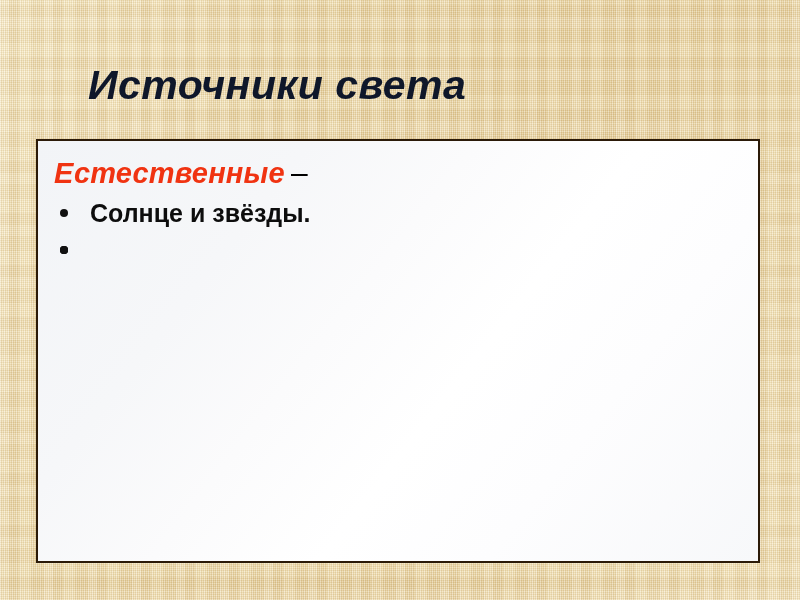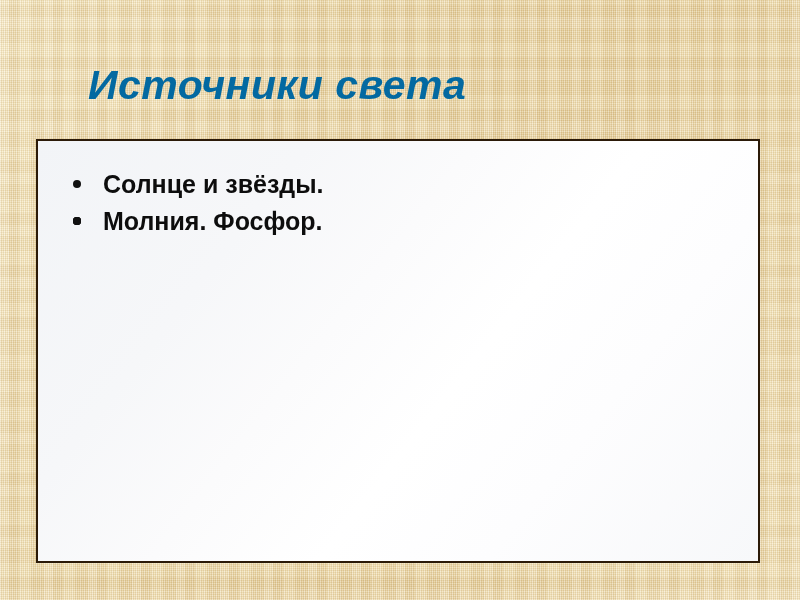--- a/index.html
+++ b/index.html
@@ -74,21 +74,21 @@
 
   .slide-title {
     position: absolute;
     left: 88px;
     top: 62px;
     width: 620px;
     font-size: 41px;
     line-height: 46px;
     font-weight: bold;
     font-style: italic;
-    color: #0369a1;
+    color: #0f172a;
     letter-spacing: 0.5px;
     white-space: nowrap;
   }
 
   .content-box {
     position: absolute;
     left: 36px;
     top: 139px;
     width: 724px;
     height: 424px;
@@ -121,21 +121,21 @@
   }
   .heading-dash {
     color: #000000;
     font-weight: normal;
     font-size: 30px;
     padding-left: 6px;
   }
 
   .bullet-list {
     list-style: none;
-    margin: 13px;
+    margin: 0;
     padding: 0;
   }
   .bullet-item {
     position: relative;
     margin: 0;
     padding: 0 0 0 40px;
     font-size: 25px;
     line-height: 37px;
     font-weight: bold;
     color: #0d0d0d;
@@ -155,35 +155,34 @@
 <body>
 
 <div class="slide">
 
   <div class="texture"></div>
 
   <div class="slide-title">Источники света</div>
 
   <div class="content-box">
 
+    <p class="heading-line">
+      <span class="heading-word">Естественные</span><span class="heading-dash">–</span>
+    </p>
 
     <ul class="bullet-list">
       <li class="bullet-item">
         <span class="bullet-dot"></span>
         <span>Солнце и звёзды.</span>
       </li>
       <li class="bullet-item">
         <span class="bullet-dot"></span>
       </li>
       <li class="bullet-item">
         <span class="bullet-dot"></span>
       </li>
       <li class="bullet-item">
         <span class="bullet-dot"></span>
       </li>
-      <li class="bullet-item">
-        <span class="bullet-dot"></span>
-        <span>Молния. Фосфор.</span>
-      </li>
     </ul>
 
   </div>
 </div>
 
 </body></html>

